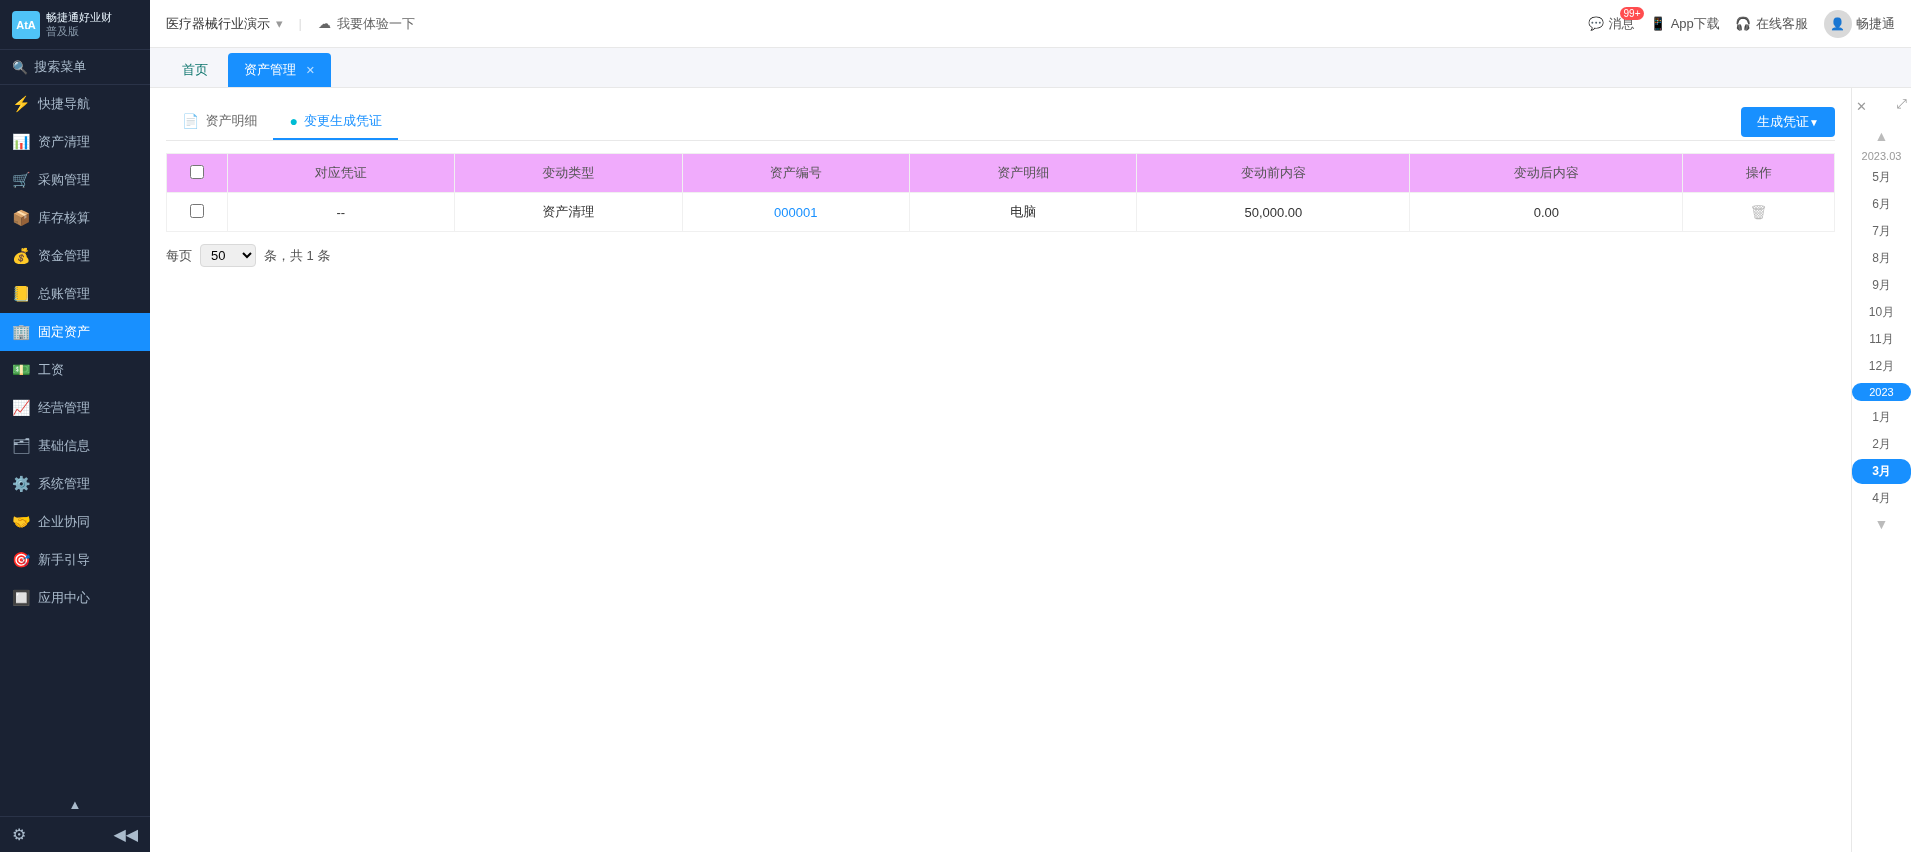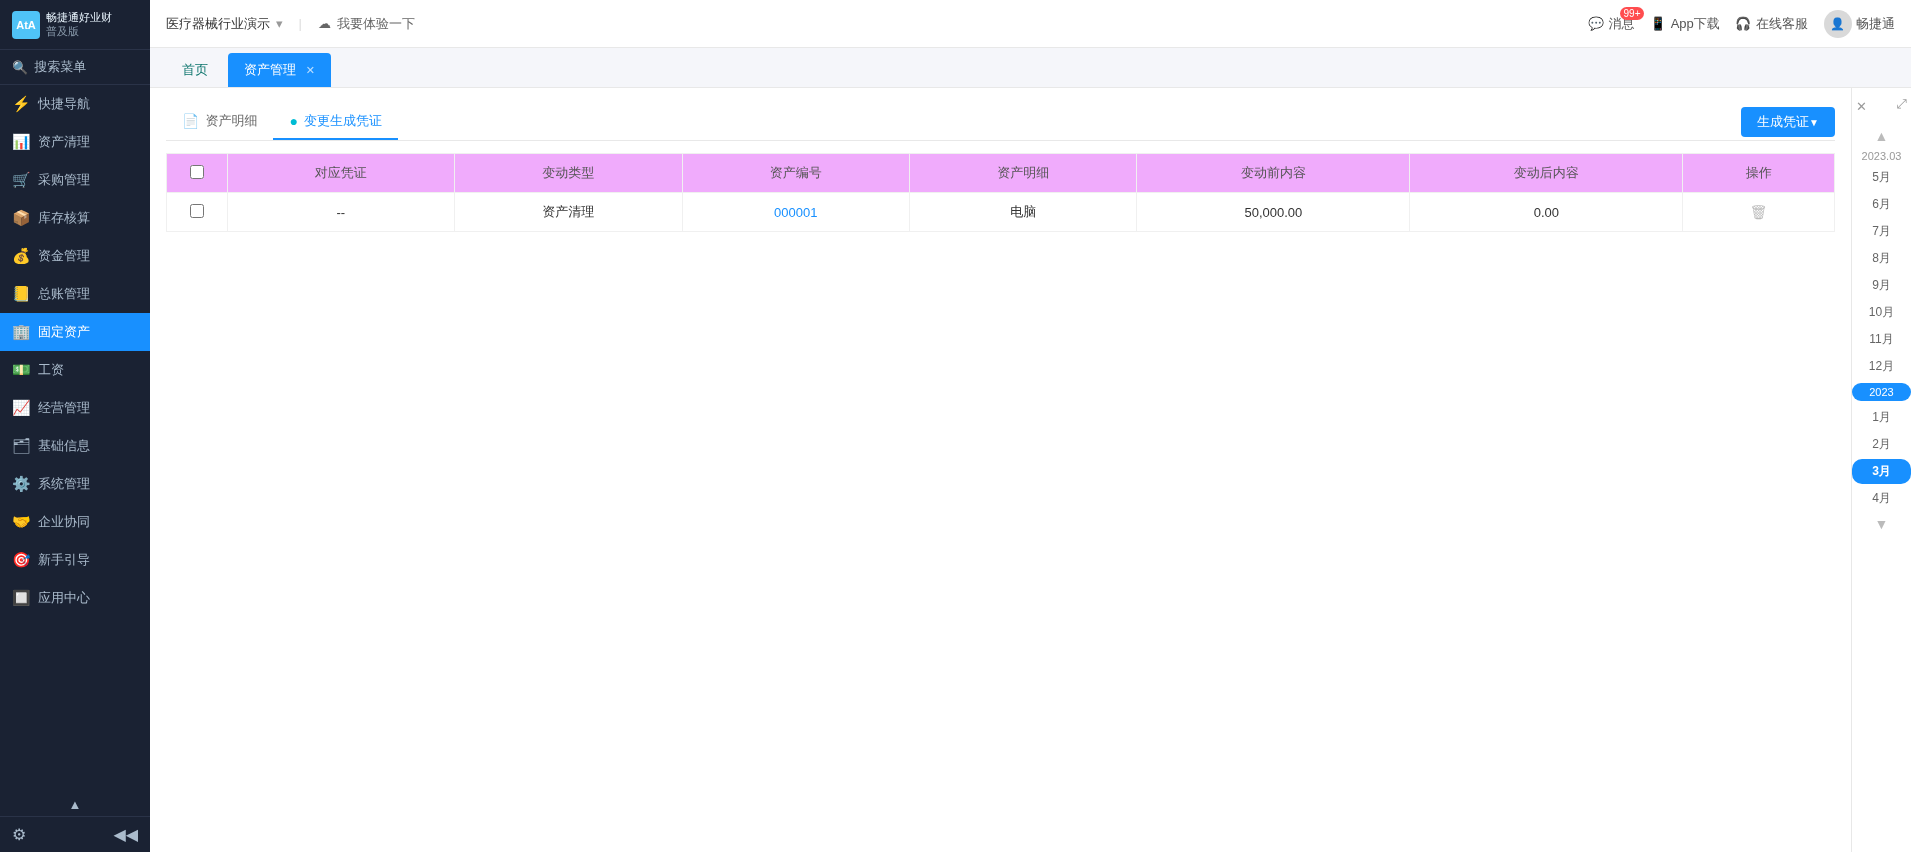--- a/index.html
+++ b/index.html
@@ -475,20 +475,30 @@
             <td>电脑</td>
             <td class="amount-positive">50,000.00</td>
             <td>0.00</td>
             <td>
               <span class="delete-icon">🗑</span>
             </td>
           </tr>
         </tbody>
       </table>
 
+      <div class="pagination">
+        <span>每页</span>
+        <select class="page-size-select">
+          <option value="50" selected="">50</option>
+          <option value="10">10</option>
+          <option value="20">20</option>
+          <option value="100">100</option>
+        </select>
+        <span>条，共 1 条</span>
+      </div>
     </div>
 
     <div class="timeline-panel">
       <div style="display:flex;align-items:center;justify-content:space-between;width:100%;padding:0 4px;margin-bottom:4px;">
         <span class="timeline-close">✕</span>
         <span class="timeline-expand">⤢</span>
       </div>
 
       <div class="timeline-scroll-up">▲</div>
 

